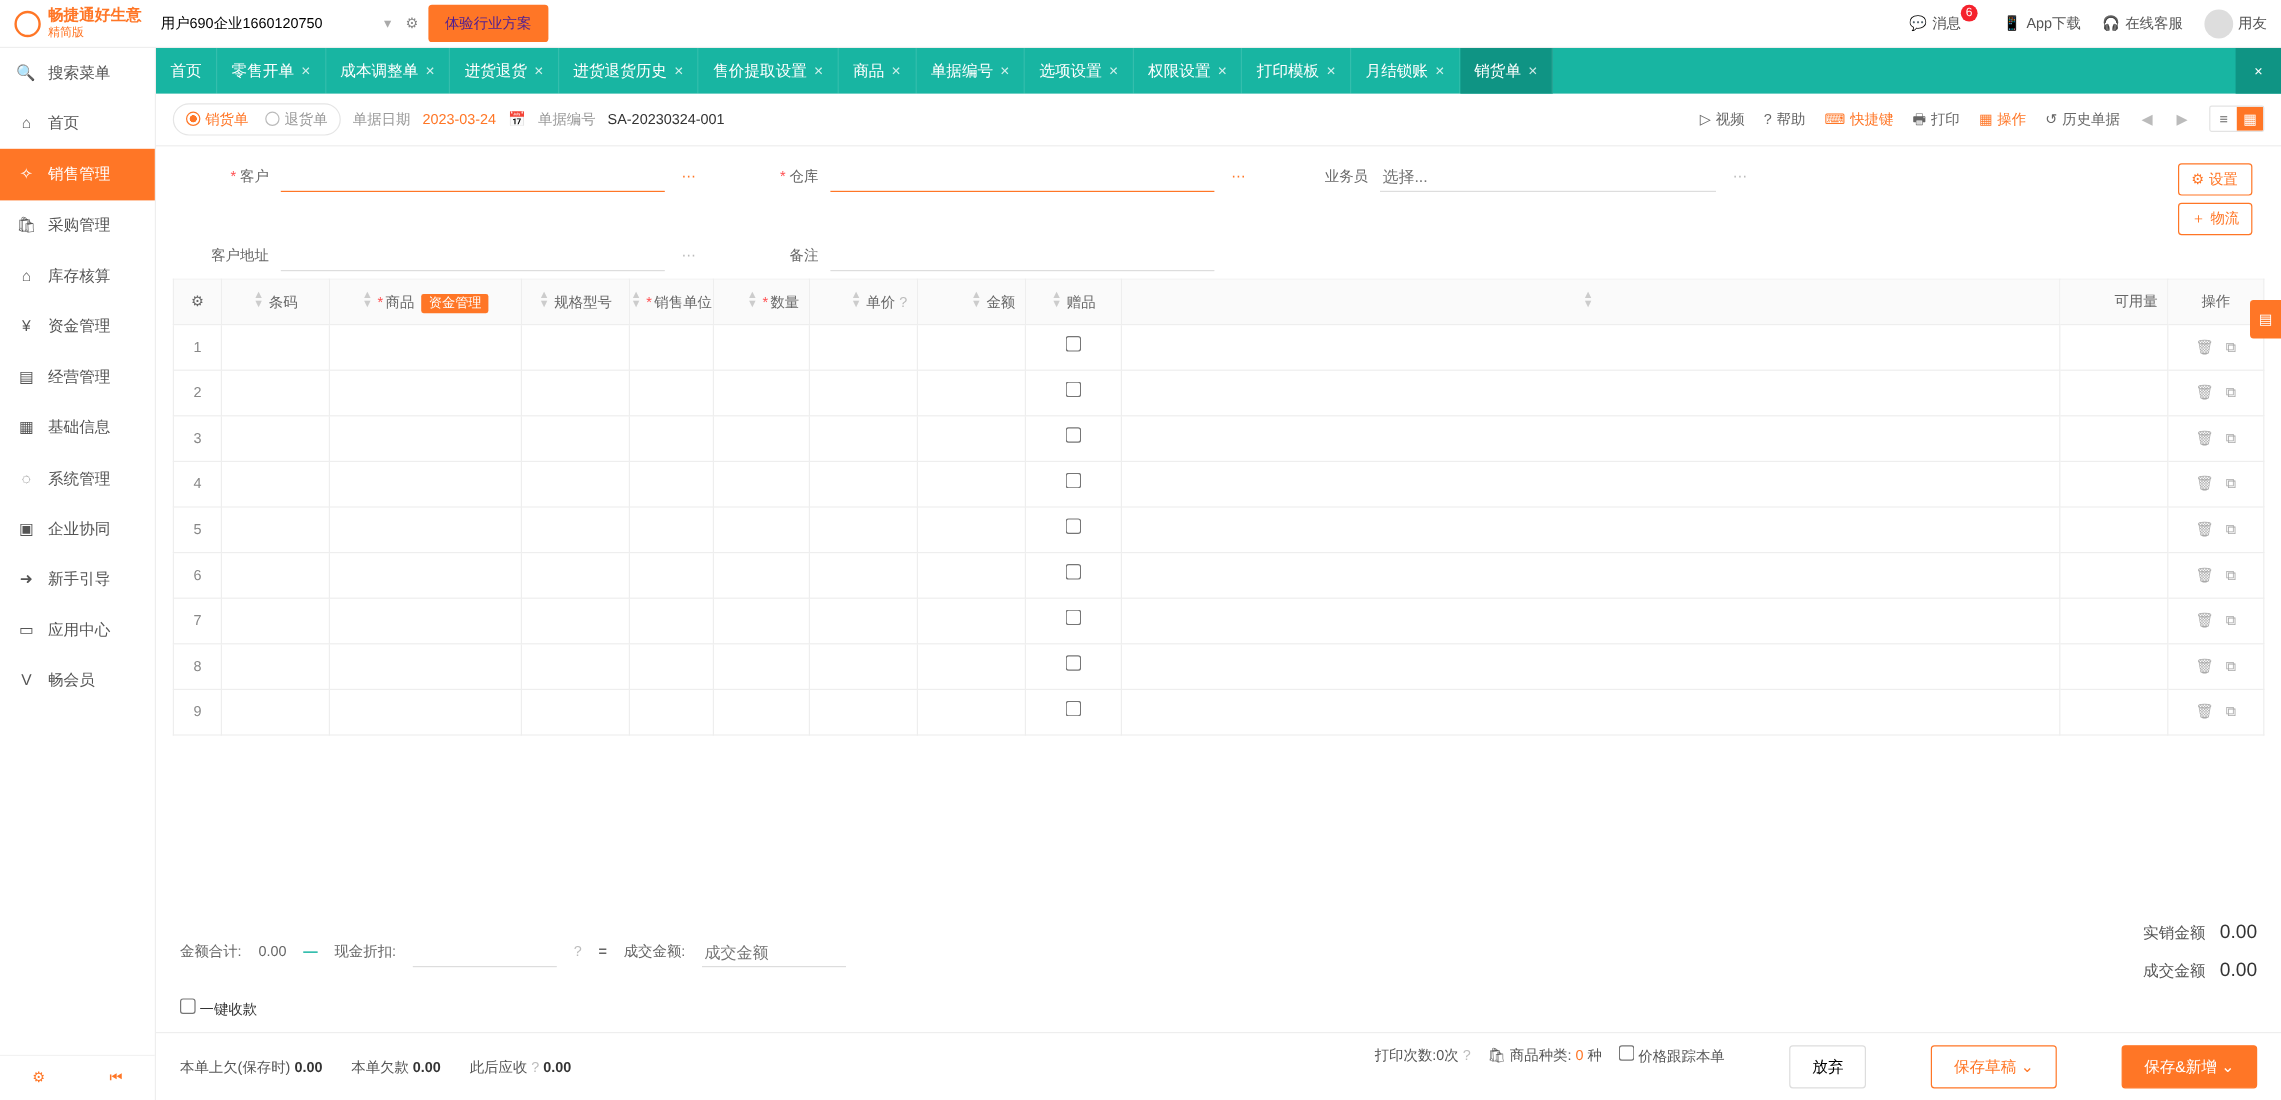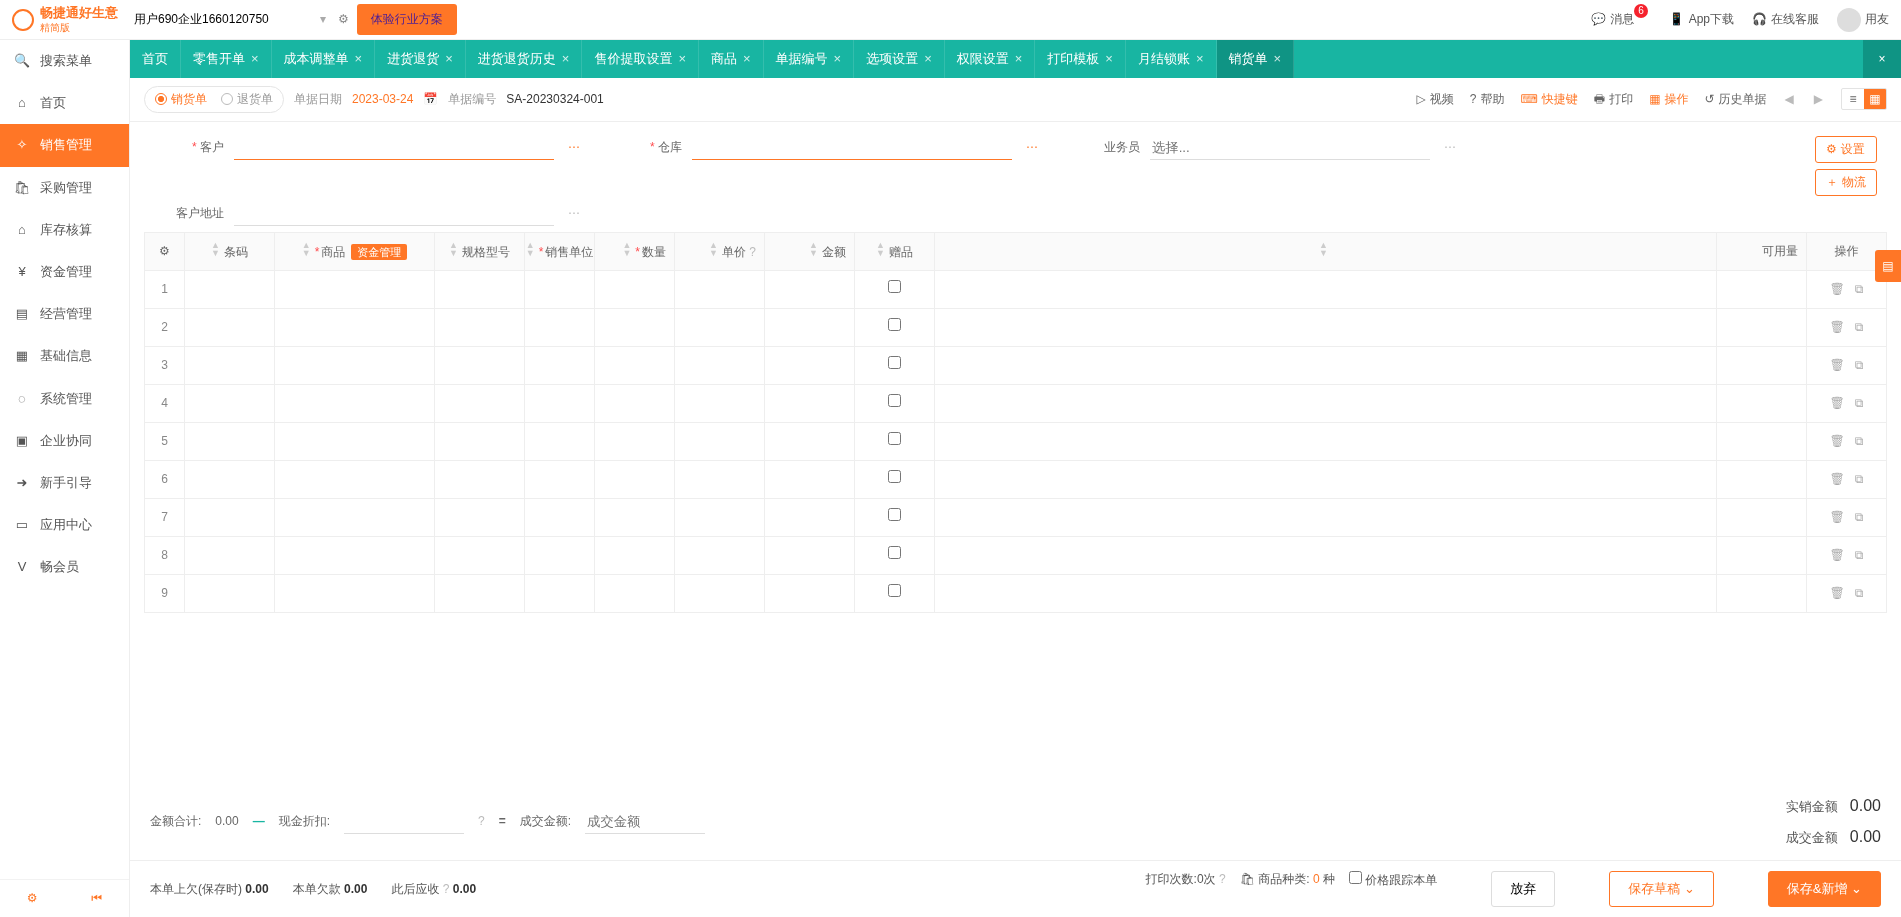--- a/index.html
+++ b/index.html
@@ -278,20 +278,24 @@
           <button class="obtn">⚙ <span>设置</span></button>
           <button class="obtn">＋ <span>物流</span></button>
         </div>
       </div>
       <div class="formrow" style="padding-top:0">
         <div class="field">
           <label>客户地址</label>
           <input class="uline w320" style="">
           <span class="ell" style="color:#bbb">⋯</span>
         </div>
+        <div class="field">
+          <label>备注</label>
+          <input class="uline w320" style="">
+        </div>
       </div>
 
       <div class="grid-wrap">
         <table class="grid">
           <colgroup>
             <col style="width:40px">
               <col style="width:90px">
               <col style="width:160px">
               <col style="width:90px">
             <col style="width:70px">
@@ -503,20 +507,23 @@
         <input class="uline" style="">
         <span style="color:#bbb">?</span>
         <span class="eq">=</span>
         <span>成交金额:</span>
         <input class="uline" placeholder="成交金额" style="">
         <div class="right-sum">
           <div><span>实销金额</span><b>0.00</b></div>
           <div><span>成交金额</span><b>0.00</b></div>
         </div>
       </div>
+      <div style="padding:0 20px 10px">
+        <label><input type="checkbox" style=""> <span>一键收款</span></label>
+      </div>
 
       <div class="footerbar">
         <span><span>本单上欠(保存时)</span> <b>0.00</b></span>
         <span><span>本单欠款</span> <b>0.00</b></span>
         <span><span>此后应收</span> <span style="color:#bbb">?</span> <b>0.00</b></span>
         <div class="footer-right">
           <span><span>打印次数:</span><span>0次</span> <span style="color:#bbb">?</span></span>
           <span>🛍 <span>商品种类:</span> <span class="zero">0</span> <span>种</span></span>
           <label><input type="checkbox" style=""> <span>价格跟踪本单</span></label>
           <button class="btn">放弃</button>

